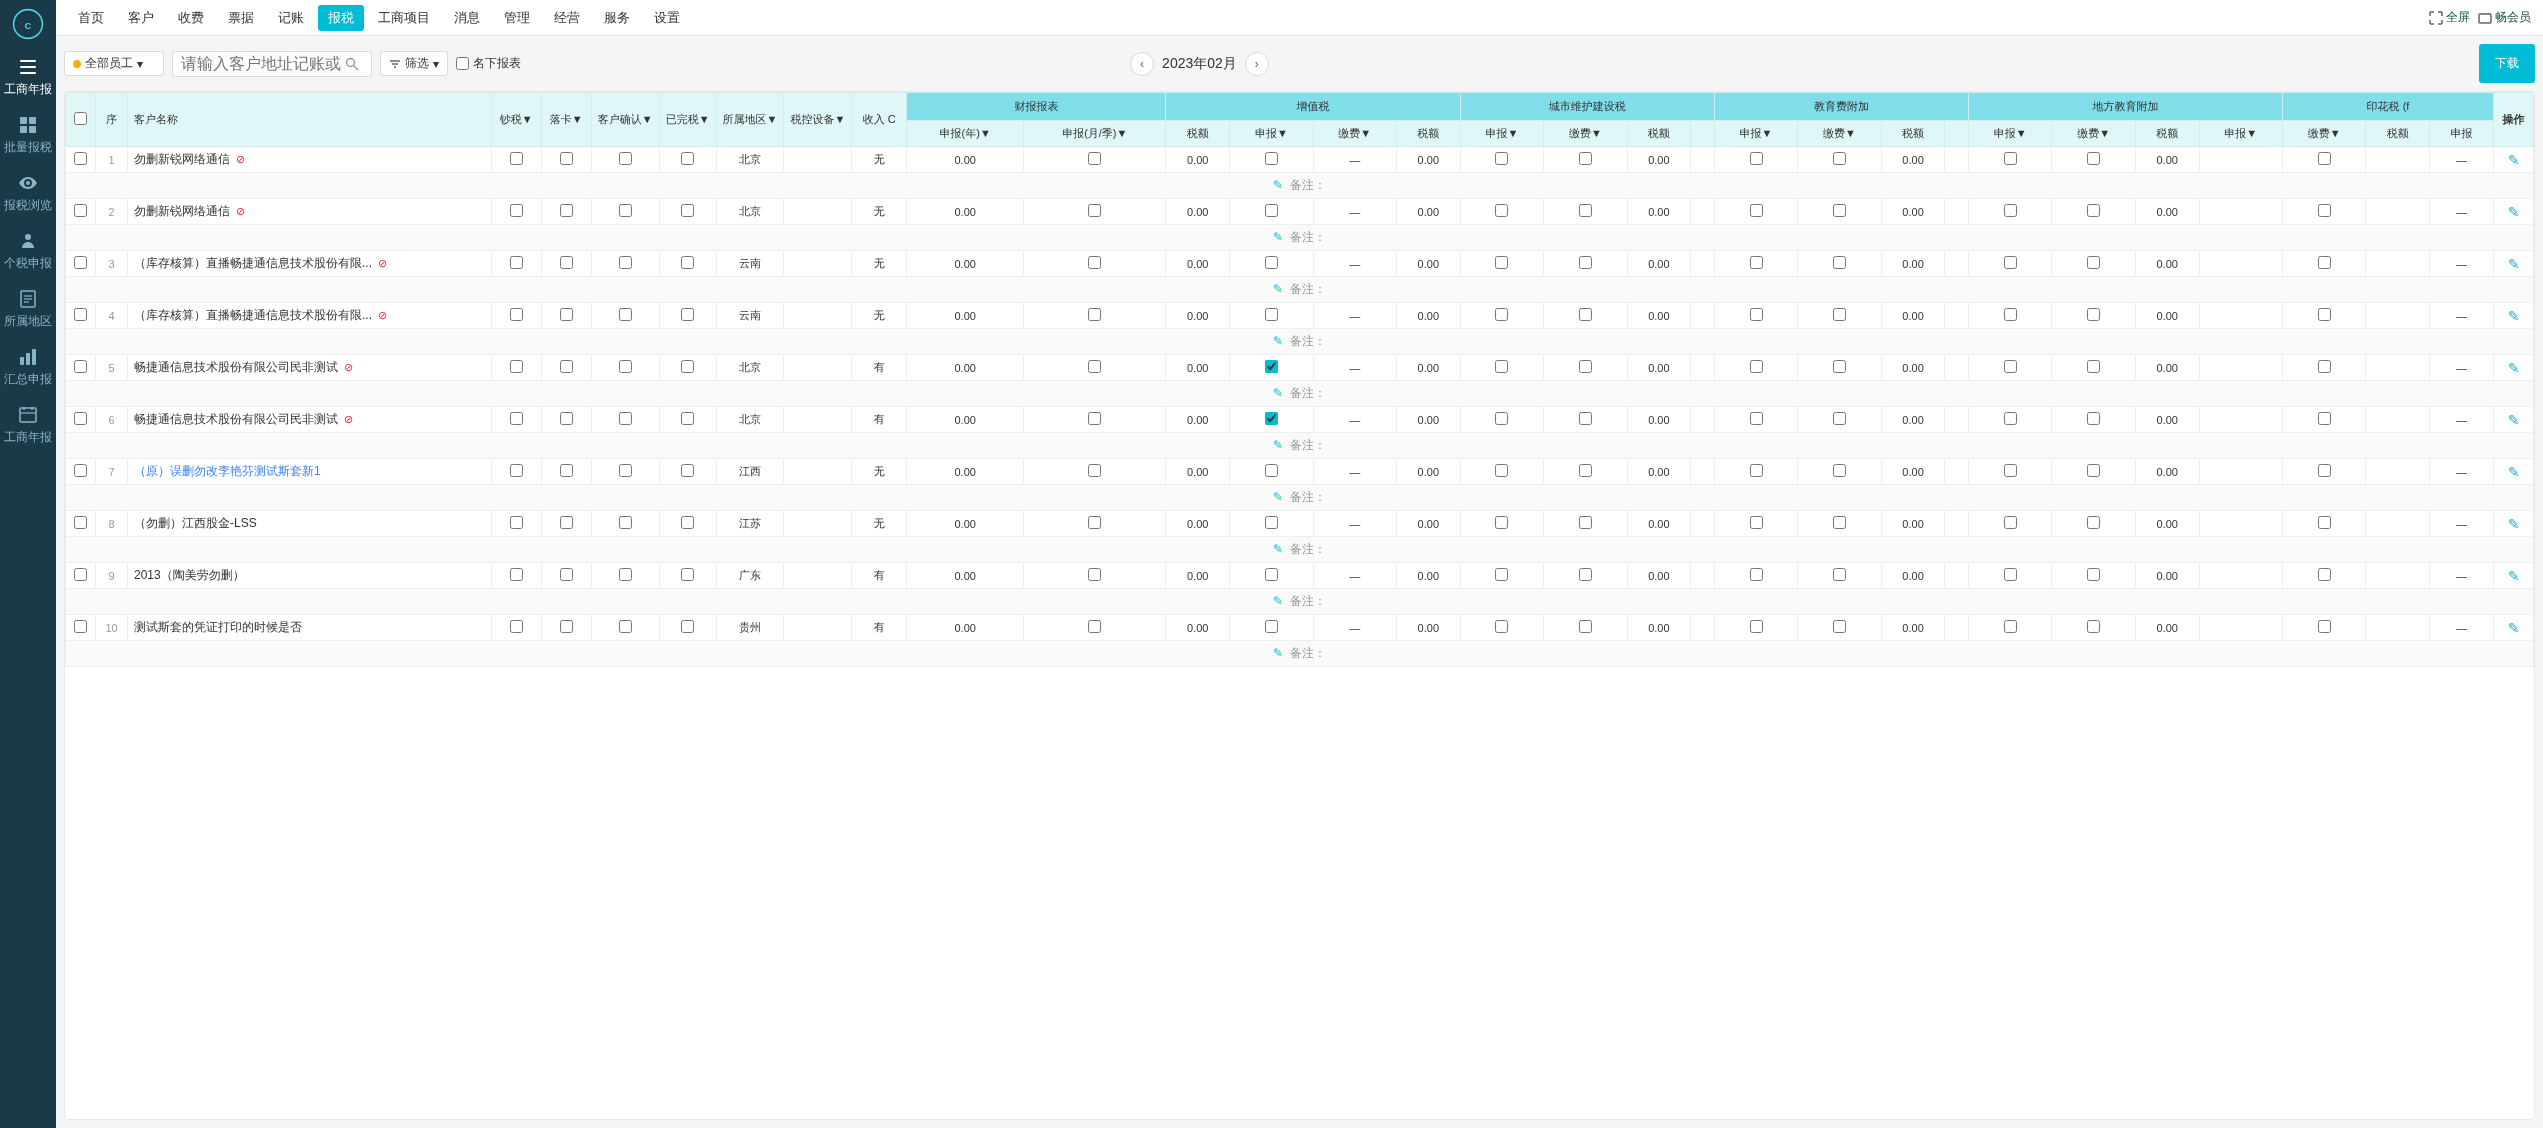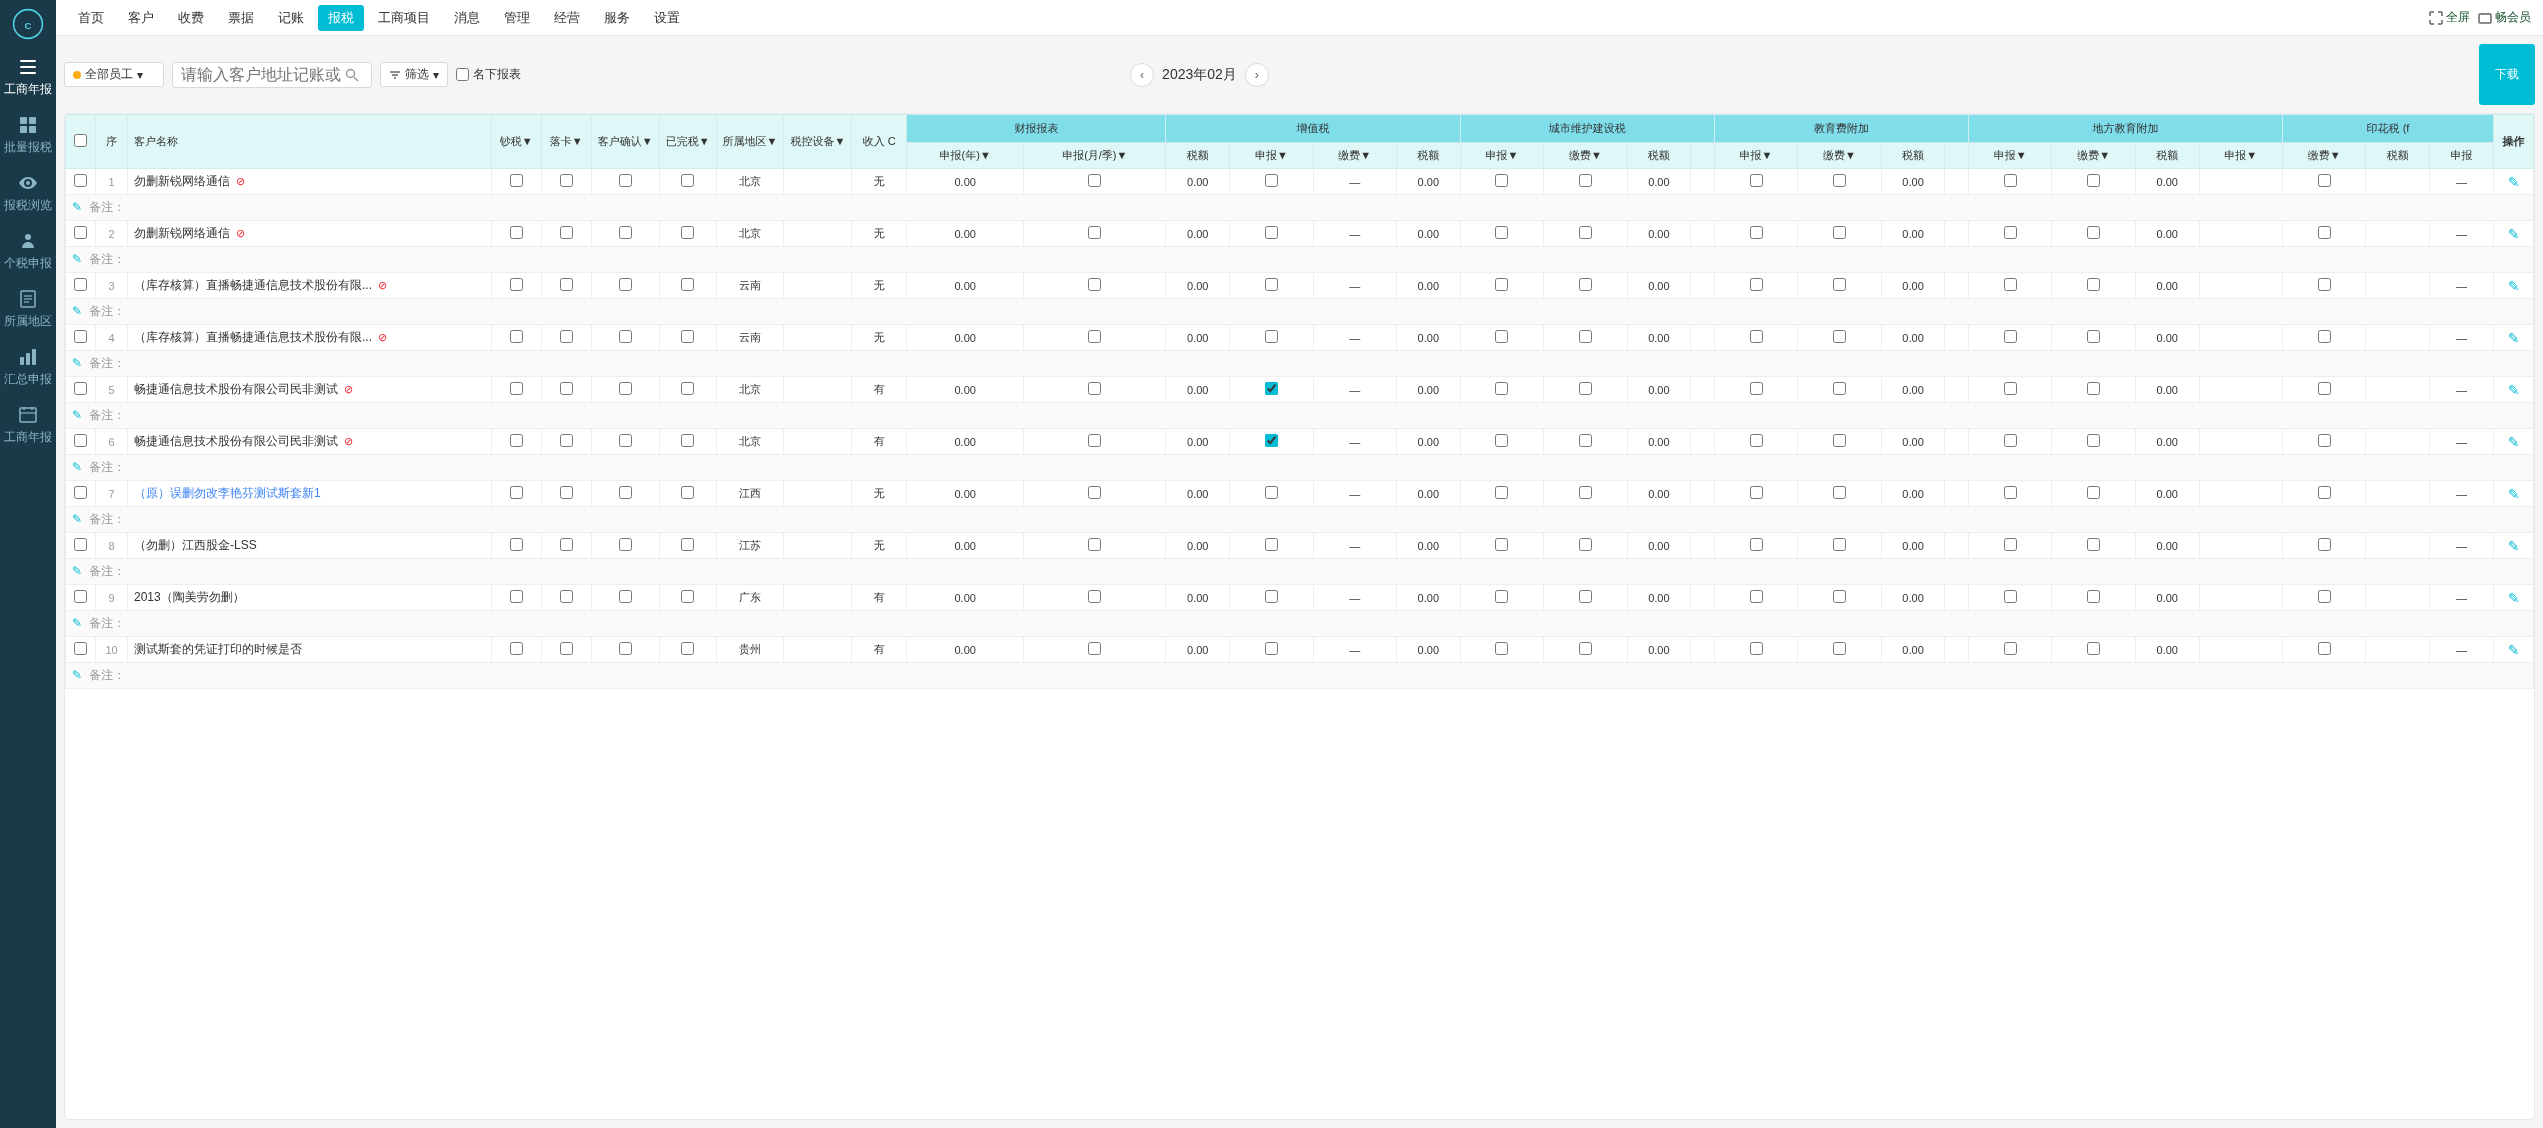--- a/index.html
+++ b/index.html
@@ -32,41 +32,41 @@
     .toolbar-select { display: flex; align-items: center; border: 1px solid #d9d9d9; border-radius: 3px; background: #fff; padding: 3px 8px; cursor: pointer; gap: 4px; font-size: 12px; color: #333; min-width: 100px; }
     .toolbar-select .dot { width: 8px; height: 8px; border-radius: 50%; background: #faad14; display: inline-block; }
     .toolbar-search { display: flex; align-items: center; border: 1px solid #d9d9d9; border-radius: 3px; background: #fff; padding: 3px 8px; gap: 4px; min-width: 200px; }
     .toolbar-search input { border: none; outline: none; font-size: 16px; color: #999; width: 160px; background: transparent; }
     .toolbar-filter { display: flex; align-items: center; border: 1px solid #d9d9d9; border-radius: 3px; background: #fff; padding: 3px 8px; cursor: pointer; gap: 4px; font-size: 12px; color: #333; }
     .toolbar-checkbox { display: flex; align-items: center; gap: 4px; font-size: 12px; color: #333; }
     .toolbar-checkbox input { margin: 0; }
     .date-nav { display: flex; align-items: center; gap: 8px; margin: 0 auto; }
     .date-nav .arrow { width: 24px; height: 24px; border: 1px solid #d9d9d9; border-radius: 50%; display: flex; align-items: center; justify-content: center; cursor: pointer; background: #fff; color: #666; }
     .date-nav .date-label { font-size: 14px; font-weight: 500; color: #333; }
-    .btn-download { margin-left: auto; background: #00bcd4; color: #fff; border: none; border-radius: 3px; padding: 22px 16px; cursor: pointer; font-size: 12px; }
+    .btn-download { margin-left: auto; background: #00bcd4; color: #fff; border: none; border-radius: 3px; padding: 11px 16px; cursor: pointer; font-size: 12px; }
 
     
     .table-container { flex: 1; overflow: auto; background: #fff; border: 1px solid #e8e8e8; border-radius: 4px; }
     table { width: 100%; border-collapse: collapse; min-width: 1400px; }
     thead tr { background: #e0f7f7; }
     thead th { border: 1px solid #d0eded; padding: 5px 6px; text-align: center; font-weight: 500; color: #333; white-space: nowrap; font-size: 11px; }
     thead th.group-header { background: #80deea; color: #333; }
     thead th.sub-header { background: #e0f7f7; color: #333; }
 
     tbody tr.data-row { background: #fff; }
     tbody tr.note-row { background: #fafafa; }
     tbody td { border: 1px solid #eeeeee; padding: 4px 6px; text-align: center; color: #333; font-size: 11px; vertical-align: middle; }
     tbody td.left-align { text-align: left; }
 
     .checkbox-cell { width: 20px; }
     input[type="checkbox"] { width: 13px; height: 13px; cursor: pointer; accent-color: #00bcd4; }
 
     .row-num { color: #999; }
 
-    .note-cell { text-align: left; color: #999; font-size: 11px; }
+    .note-cell { text-align: center; color: #999; font-size: 11px; }
     .note-edit-icon { color: #00bcd4; margin-right: 4px; cursor: pointer; }
 
     .edit-btn { color: #00bcd4; cursor: pointer; font-size: 14px; }
 
     
     ::-webkit-scrollbar { width: 6px; height: 6px; }
     ::-webkit-scrollbar-track { background: #f1f1f1; }
     ::-webkit-scrollbar-thumb { background: #c1c1c1; border-radius: 3px; }
 
     .region-badge { color: #333; }

